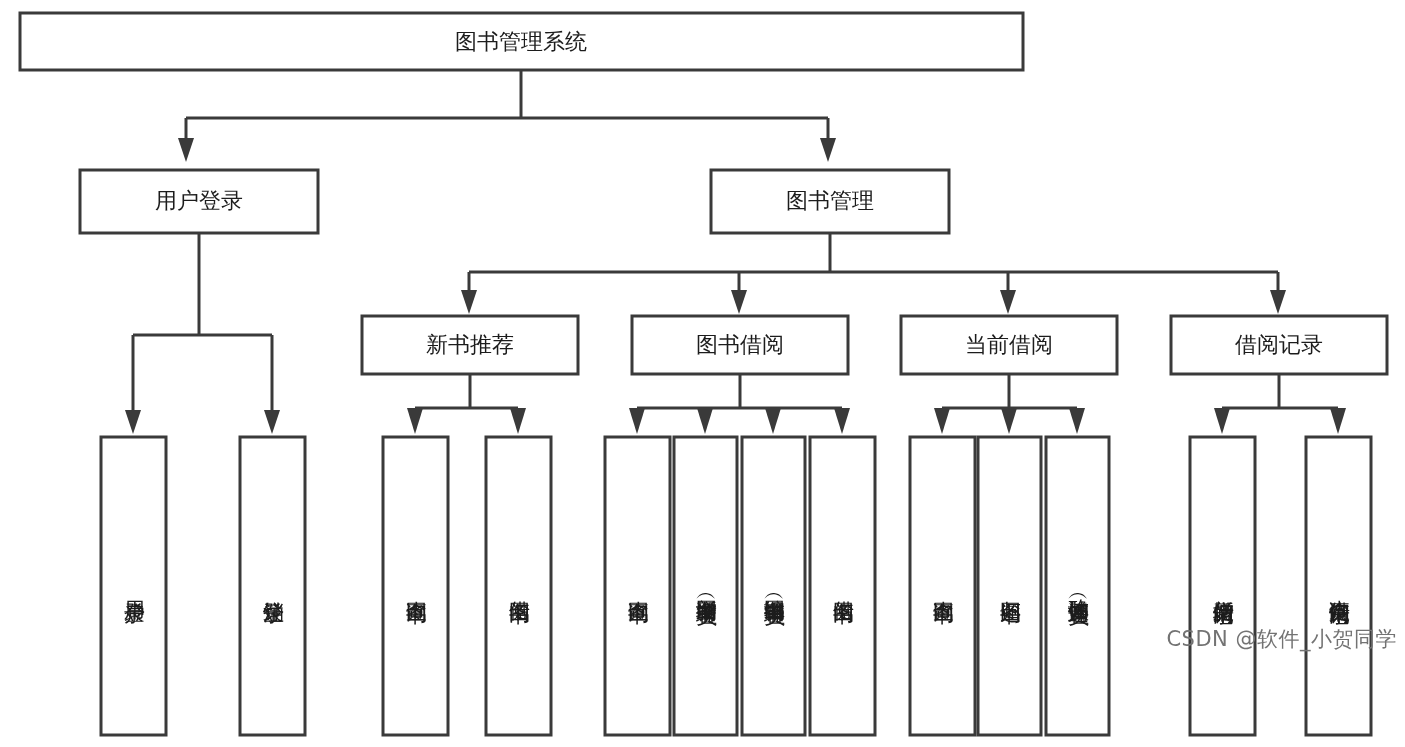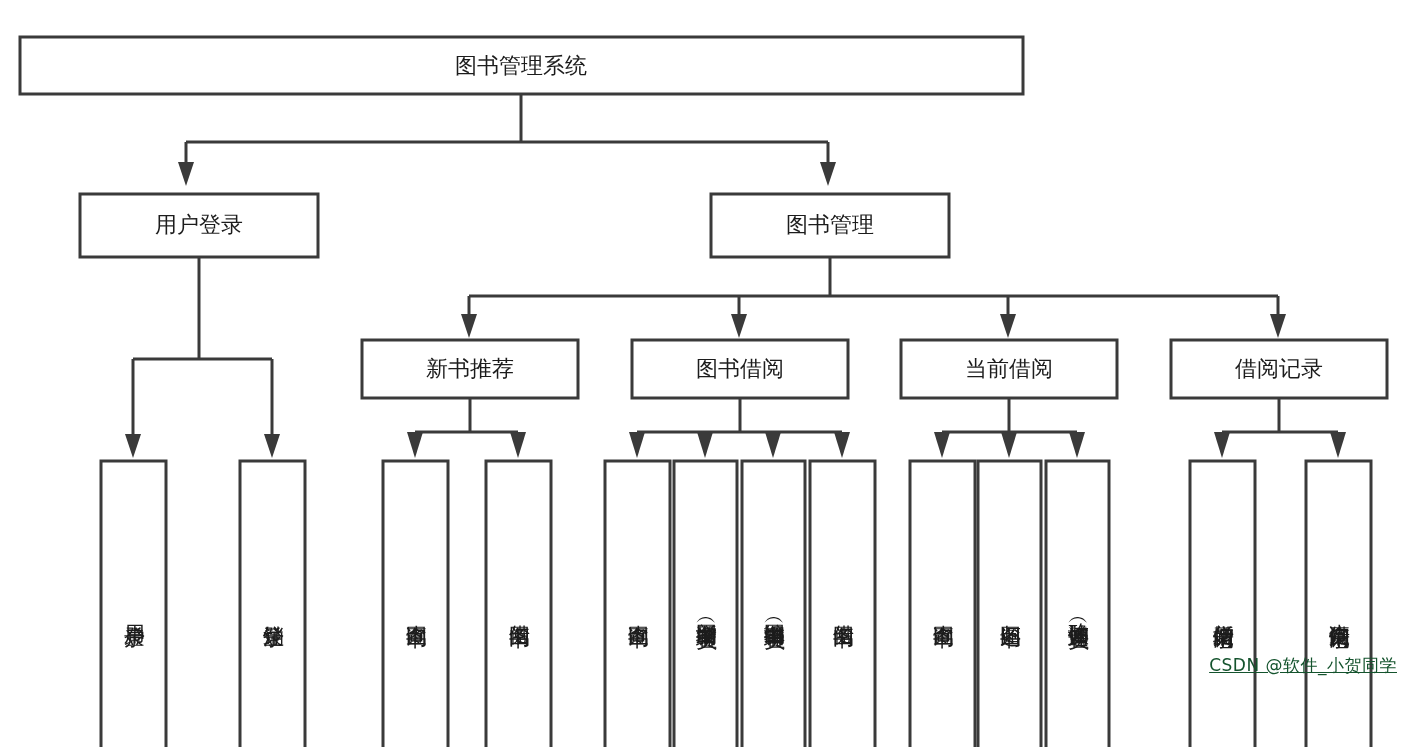--- a/index.html
+++ b/index.html
@@ -10,21 +10,20 @@
   body {
     width: 1405px;
     height: 747px;
     font-family: "DejaVu Sans", "Liberation Sans", sans-serif;
     overflow: hidden;
   }
   #diagram-root {
     position: relative;
     width: 1405px;
     height: 659px;
-    margin-top: 24px;
   }
   svg.flow {
     position: absolute;
     left: 0;
     top: 0;
     width: 1405px;
     height: 747px;
     display: block;
   }
   .node-rect {
@@ -64,25 +63,24 @@
     line-height: 1.14;
     color: #1c1c1c;
     letter-spacing: 1px;
     white-space: nowrap;
   }
   .watermark {
     position: absolute;
     right: 8px;
     bottom: 6px;
     font-family: "DejaVu Sans", "Liberation Sans", sans-serif;
-    font-size: 17px;
-    color: #14532d;
+    font-size: 21px;
+    color: #737373;
     letter-spacing: 0.5px;
     white-space: nowrap;
-    text-decoration: underline;
   }
 </style>
 </head>
 <body>
 
 <div id="diagram-root">
 
   <svg class="flow" viewBox="0 0 1405 747">
 
     <rect class="node-rect" x="20" y="13" width="1003" height="57"></rect>

